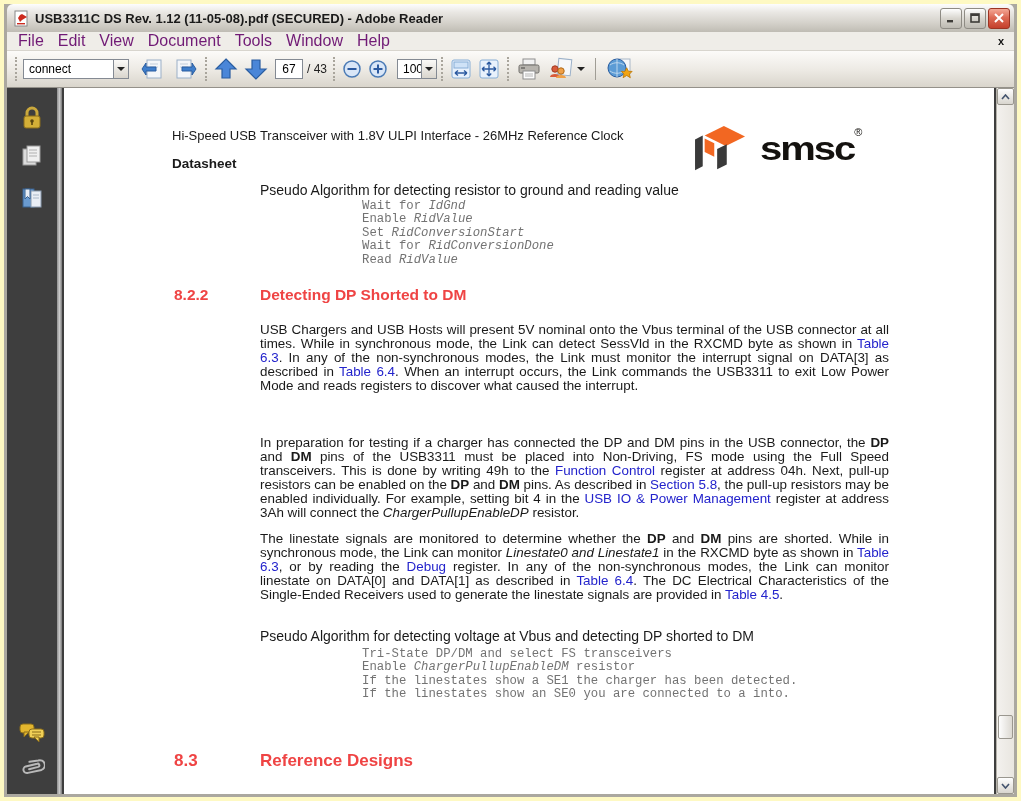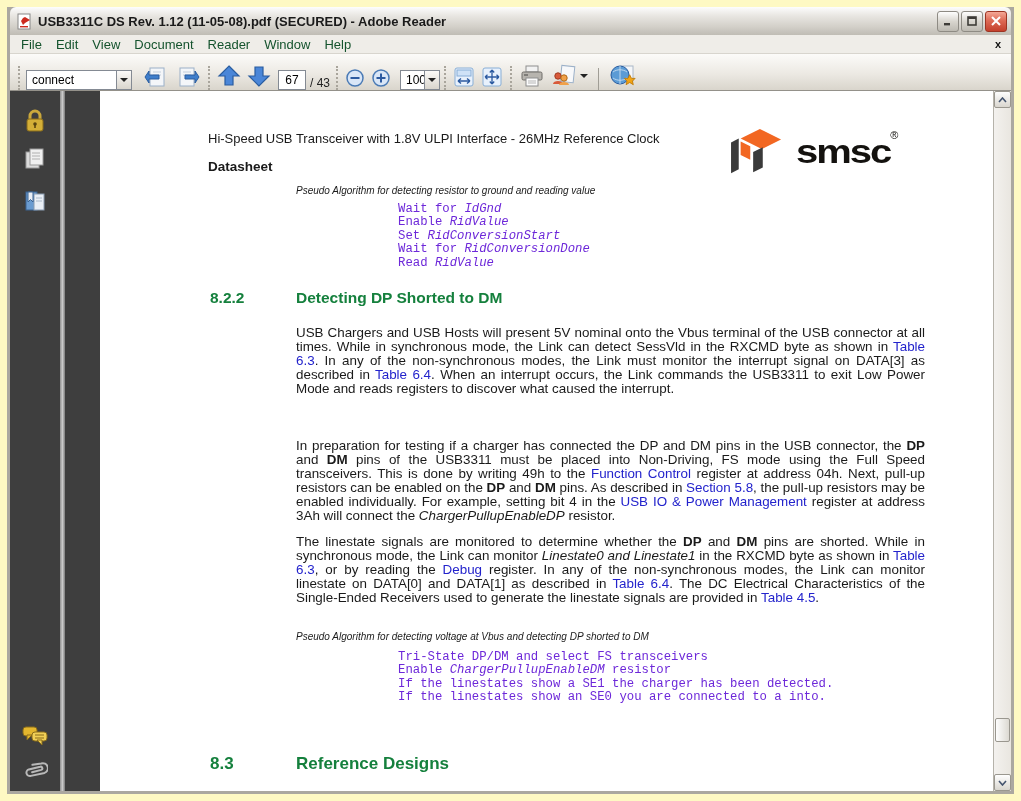--- a/index.html
+++ b/index.html
@@ -1,39 +1,39 @@
 <!DOCTYPE html>
 <html><head>
 <meta charset="utf-8">
 <style>
   * { margin:0; padding:0; box-sizing:border-box; }
   html,body { width:1021px; height:801px; font-family:"Liberation Sans", sans-serif; background:#808080; }
 
   .window { width:1021px; height:801px; background:#aba8a0; padding:0 3px 3px 3px;
-            border:7px solid #fef9c3; display:flex; flex-direction:column; }
+            border:4px solid #fef9c3; display:flex; flex-direction:column; }
 
   
   .titlebar { height:28px; display:flex; align-items:center; gap:5px; padding:0 4px 0 6px;
     background:linear-gradient(180deg,#fdfdfd 0%,#e9e7e3 30%,#d3d0c9 70%,#bfbcb4 100%);
     border-radius:6px 6px 0 0; }
   .pdf-ico { width:17px; height:17px; display:inline-flex; }
   .title-text { font-size:13px; font-weight:bold; color:#1a1a1a; flex:1; white-space:nowrap; overflow:hidden; }
   .caption-btns { display:flex; gap:2px; }
   .cap-btn { width:22px; height:21px; border-radius:3px; display:flex; align-items:center; justify-content:center;
     border:1px solid #8e8b84; background:linear-gradient(180deg,#fefefe,#d8d5ce 50%,#bdbab2); }
   .cap-btn.close { background:linear-gradient(180deg,#f4a896,#dd6a55 45%,#c4402c); border-color:#9c3423; }
 
   
   .menubar { height:19px; background:#efedе8; background:#efede8; display:flex; align-items:center;
     padding:0 4px; border-bottom:1px solid #d8d5ce; }
-  .menu-item { font-size:13px; color:#14532d; padding:2px 7px; cursor:default; }
+  .menu-item { font-size:16px; color:#701a75; padding:2px 7px; cursor:default; }
   .menu-close { margin-left:auto; font-size:11px; font-weight:bold; color:#111; padding:0 6px; }
 
   
-  .toolbar { height:37px; display:flex; align-items:flex-end; padding:0 4px;
+  .toolbar { height:37px; display:flex; align-items:center; padding:0 4px;
     background:linear-gradient(180deg,#fcfbf9 0%,#ece9e3 55%,#d9d5cc 100%);
     border-bottom:1px solid #94918a; }
   .gripper, .tb-sep { height:24px; border-left:2px dotted #a9a59c; margin:0 4px; }
   .gripper { margin-right:6px; }
   .tb-line { width:1px; height:22px; background:#a09d95; margin:0 7px; }
   .tb-btn { padding:2px 3px; display:flex; align-items:center; justify-content:center; border-radius:2px; }
   .combo { display:flex; align-items:stretch; height:20px; }
   .combo-text { background:#fff; border:1px solid #848a93; border-right:none; font-size:12px;
      padding:2px 5px; display:flex; align-items:center; }
   .connect .combo-text { width:90px; }
@@ -45,21 +45,21 @@
   .pagebox { width:28px; height:20px; background:#fff; border:1px solid #848a93; font-size:12px;
      display:flex; align-items:center; justify-content:center; margin:0 4px; }
   .pagecount { font-size:12px; color:#222; margin-right:2px; }
 
   
   .content { flex:1; display:flex; overflow:hidden; background:#3e3e3e; position:relative; }
   .sidebar { width:50px; background:#3e3e3e; display:flex; flex-direction:column; align-items:center;
      position:relative; flex:0 0 50px; }
   .sb-ico { position:absolute; left:11px; width:28px; height:28px; display:flex; align-items:center; justify-content:center; }
   .splitter { width:5px; background:linear-gradient(90deg,#8f8f8f,#c9c9c9,#7a7a7a); flex:0 0 5px; }
-  .docarea { flex:1; background:#3e3e3e; overflow:hidden; padding-left:2px;margin-left:33px; }
+  .docarea { flex:1; background:#3e3e3e; overflow:hidden; padding-left:2px; }
   .page { width:930px; height:100%; background:#fff; position:relative; overflow:hidden;
      font-family:"Liberation Sans", sans-serif; color:#1a1a1a; }
 
   
   .scrollbar { width:18px; flex:0 0 18px; background:linear-gradient(90deg,#f3f1ee,#e9e6e0);
      border-left:1px solid #b5b2aa; position:relative; }
   .sb-arrow { position:absolute; left:0; width:100%; height:17px;
      background:linear-gradient(180deg,#fefefe,#d9d6cf); border:1px solid #9a978f; border-radius:2px;
      display:flex; align-items:center; justify-content:center; }
   .sb-arrow.up { top:0; }
@@ -68,27 +68,27 @@
      border-radius:2px; background:linear-gradient(90deg,#fdfdfd,#dcd9d2); }
 
   
   .hdr-line { position:absolute; left:108px; top:40px; font-size:13px; }
   .hdr-type { position:absolute; left:108px; top:68px; font-size:13.5px; font-weight:bold; }
   .logo { position:absolute; left:628px; top:36px; display:flex; align-items:center;justify-content:flex-end; }
   .logo-text { font-size:40px; font-weight:bold; letter-spacing:-2px; color:#14120f; line-height:40px;
      margin-left:10px; transform:scaleY(0.82); }
   .logo-reg { font-size:11px; color:#14120f; align-self:flex-start; margin-top:2px; }
 
-  .algo-intro { position:absolute; left:196px; font-size:10px;font-style:italic; }
+  .algo-intro { position:absolute; left:196px; font-size:14px; }
   .a1 { top:94px; } .a2 { top:540px; }
   .code-block { position:absolute; left:298px; font-family:"Liberation Mono","DejaVu Sans Mono",monospace;
-     font-size:12.3px; line-height:13.4px; color:#6d28d9; }
+     font-size:12.3px; line-height:13.4px; color:#737373; }
   .c1 { top:112px; } .c2 { top:560px; }
 
-  .sec { position:absolute; left:110px; font-weight:bold; color:#15803d; }
+  .sec { position:absolute; left:110px; font-weight:bold; color:#ef4444; }
   .sec-num { display:inline-block; width:86px; }
   .sec822 { top:198px; font-size:15.5px; }
   .sec83  { top:663px; font-size:17px; }
 
   .para { position:absolute; left:196px; width:629px; font-size:13.4px; line-height:14px;
      text-align:justify; color:#1a1a1a; }
   .p1 { top:235px; } .p2 { top:348px; } .p3 { top:444px; }
   .clipped { top:705px; text-align:left; }
 
   .seg-b { font-weight:bold; }
@@ -127,21 +127,21 @@
           </svg>
       </div>
     </div>
   </div>
 
   <div class="menubar">
     <span class="menu-item">File</span>
     <span class="menu-item">Edit</span>
     <span class="menu-item">View</span>
     <span class="menu-item">Document</span>
-    <span class="menu-item">Reader</span>
+    <span class="menu-item">Tools</span>
     <span class="menu-item">Window</span>
     <span class="menu-item">Help</span>
     <span class="menu-close">x</span>
   </div>
 
   <div class="toolbar">
     <div class="gripper"></div>
 
     <div class="combo connect">
       <div class="combo-text">connect</div>

